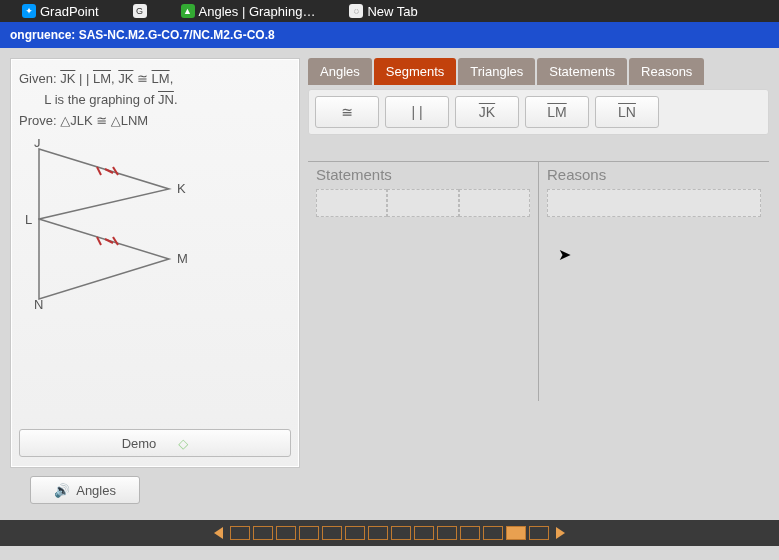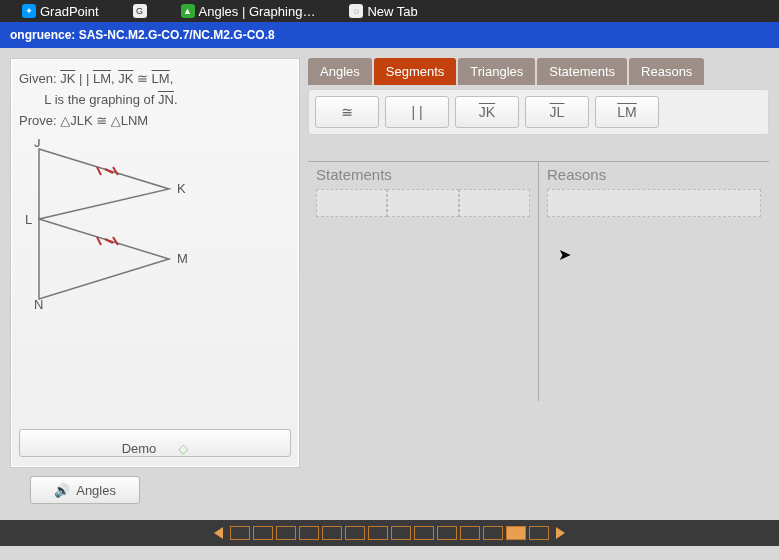--- a/index.html
+++ b/index.html
@@ -64,21 +64,21 @@
 }
 .diagram svg { width: 200px; height: 170px; }
 .demo-btn {
   margin-top: auto;
   width: 100%;
   height: 28px;
   background: linear-gradient(#fdfdfd,#ececec);
   border: 1px solid #bcbcbc;
   border-radius: 3px;
   display: flex;
-  align-items: flex-end;
+  align-items: center;
   justify-content: center;
   gap: 22px;
   color:#555;
   cursor: pointer;
 }
 .right-panel {
   flex: 1;
   display: flex;
   flex-direction: column;
 }
@@ -269,24 +269,24 @@
       <div class="tab tab-gray">Reasons</div>
     </div>
 
     <div class="tiles-row">
       <div class="tile">≅</div>
       <div class="tile">| |</div>
       <div class="tile">
           <span class="ov">JK</span>
         </div>
       <div class="tile">
-          <span class="ov">JL</span>
+          <span class="ov">LM</span>
         </div>
       <div class="tile">
-          <span class="ov">LM</span>
+          <span class="ov">LN</span>
         </div>
     </div>
 
     <div class="proof">
       <div class="proof-col left">
         <div class="col-head">Statements</div>
         <div class="drop-row">
           <div class="drop"></div>
           <div class="drop"></div>
           <div class="drop"></div>

